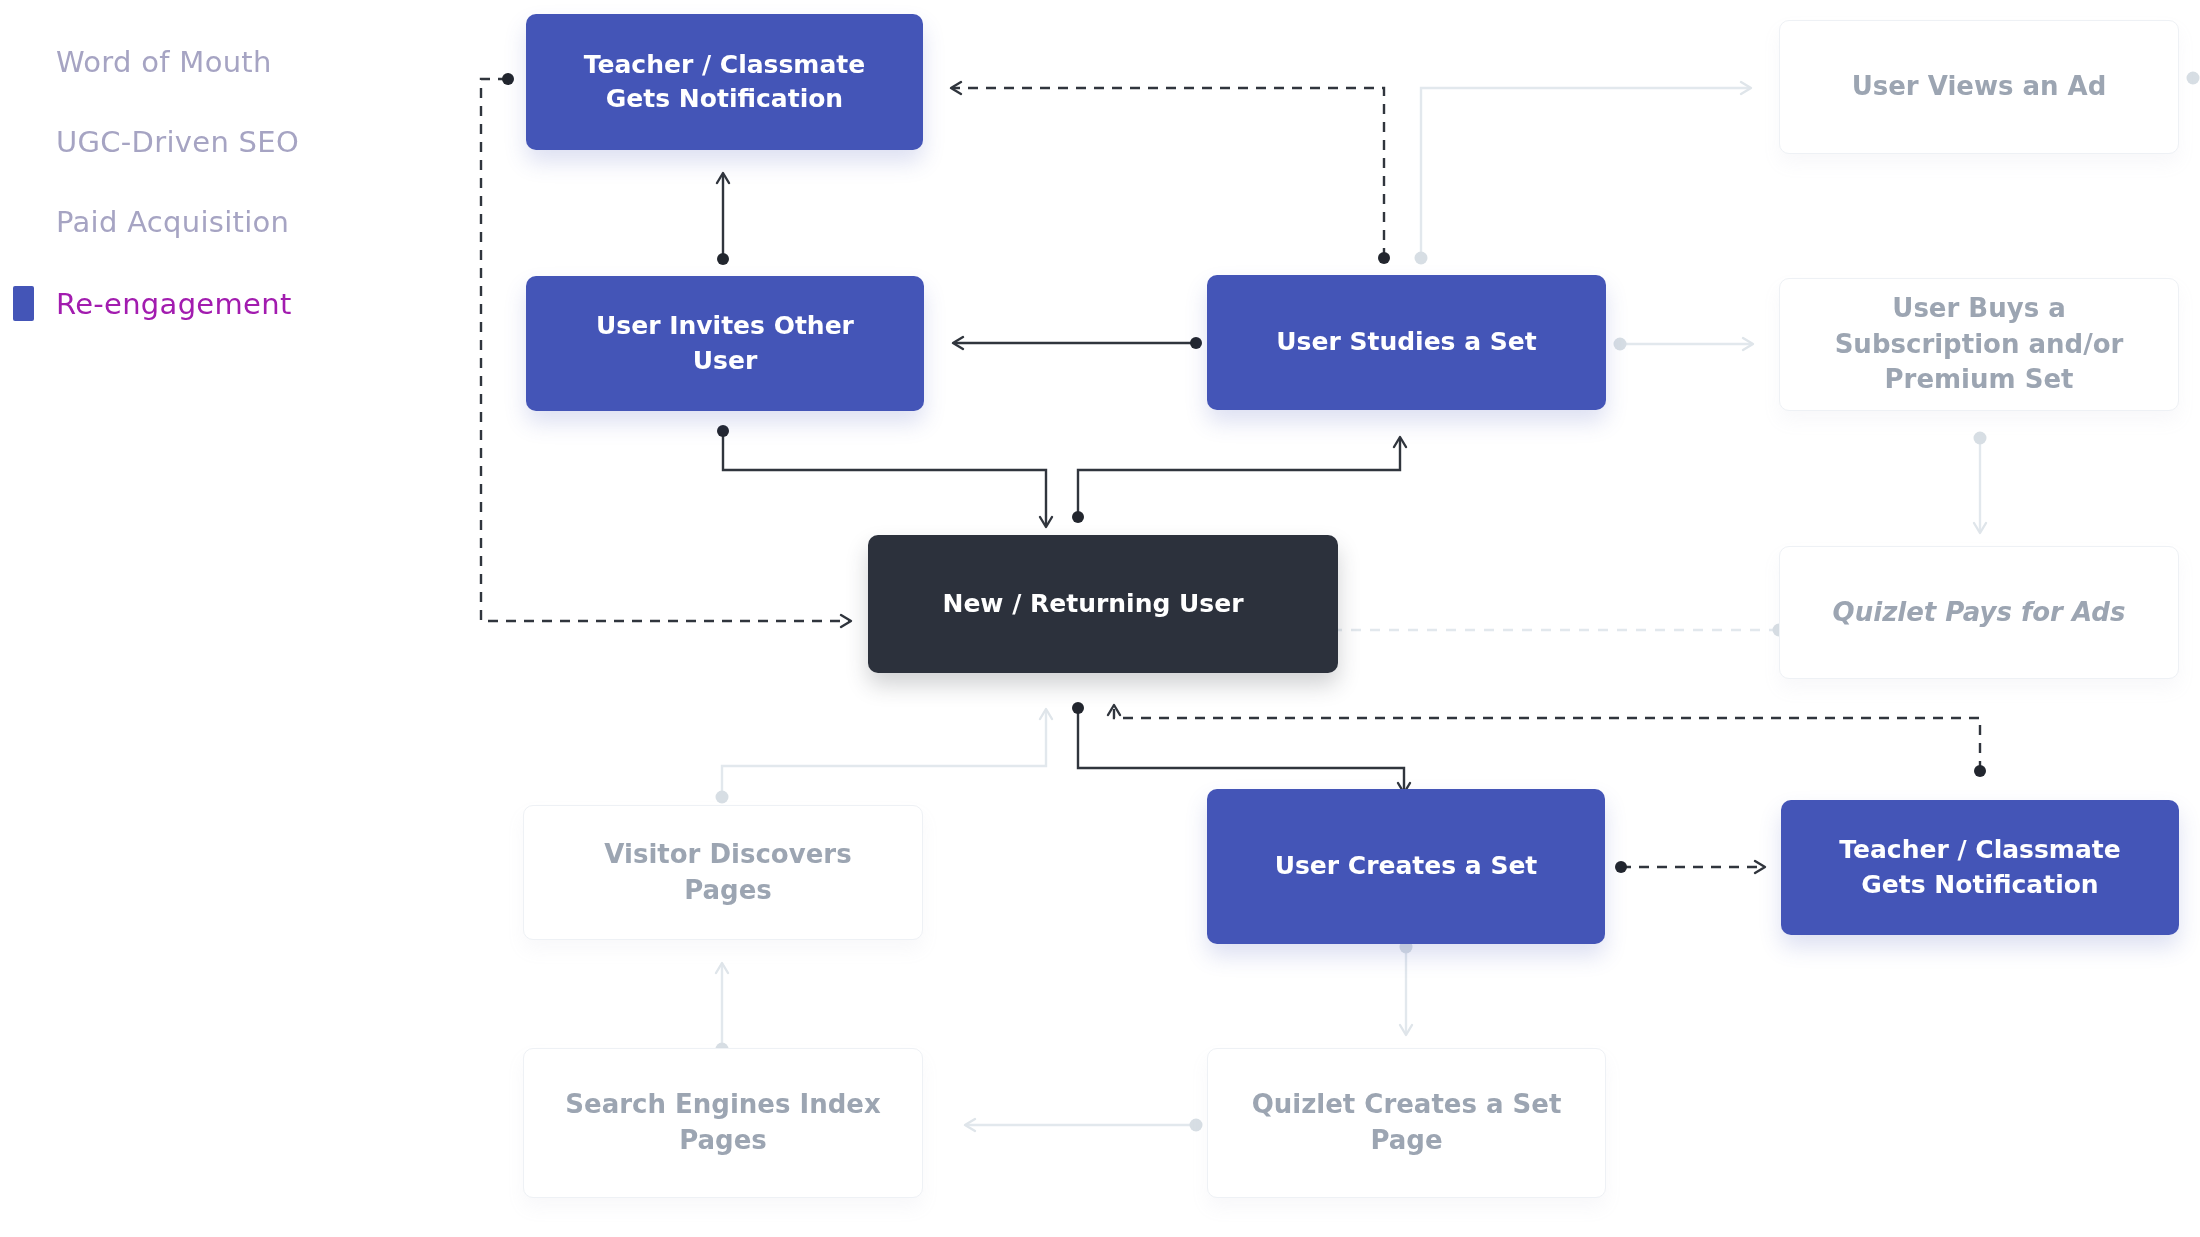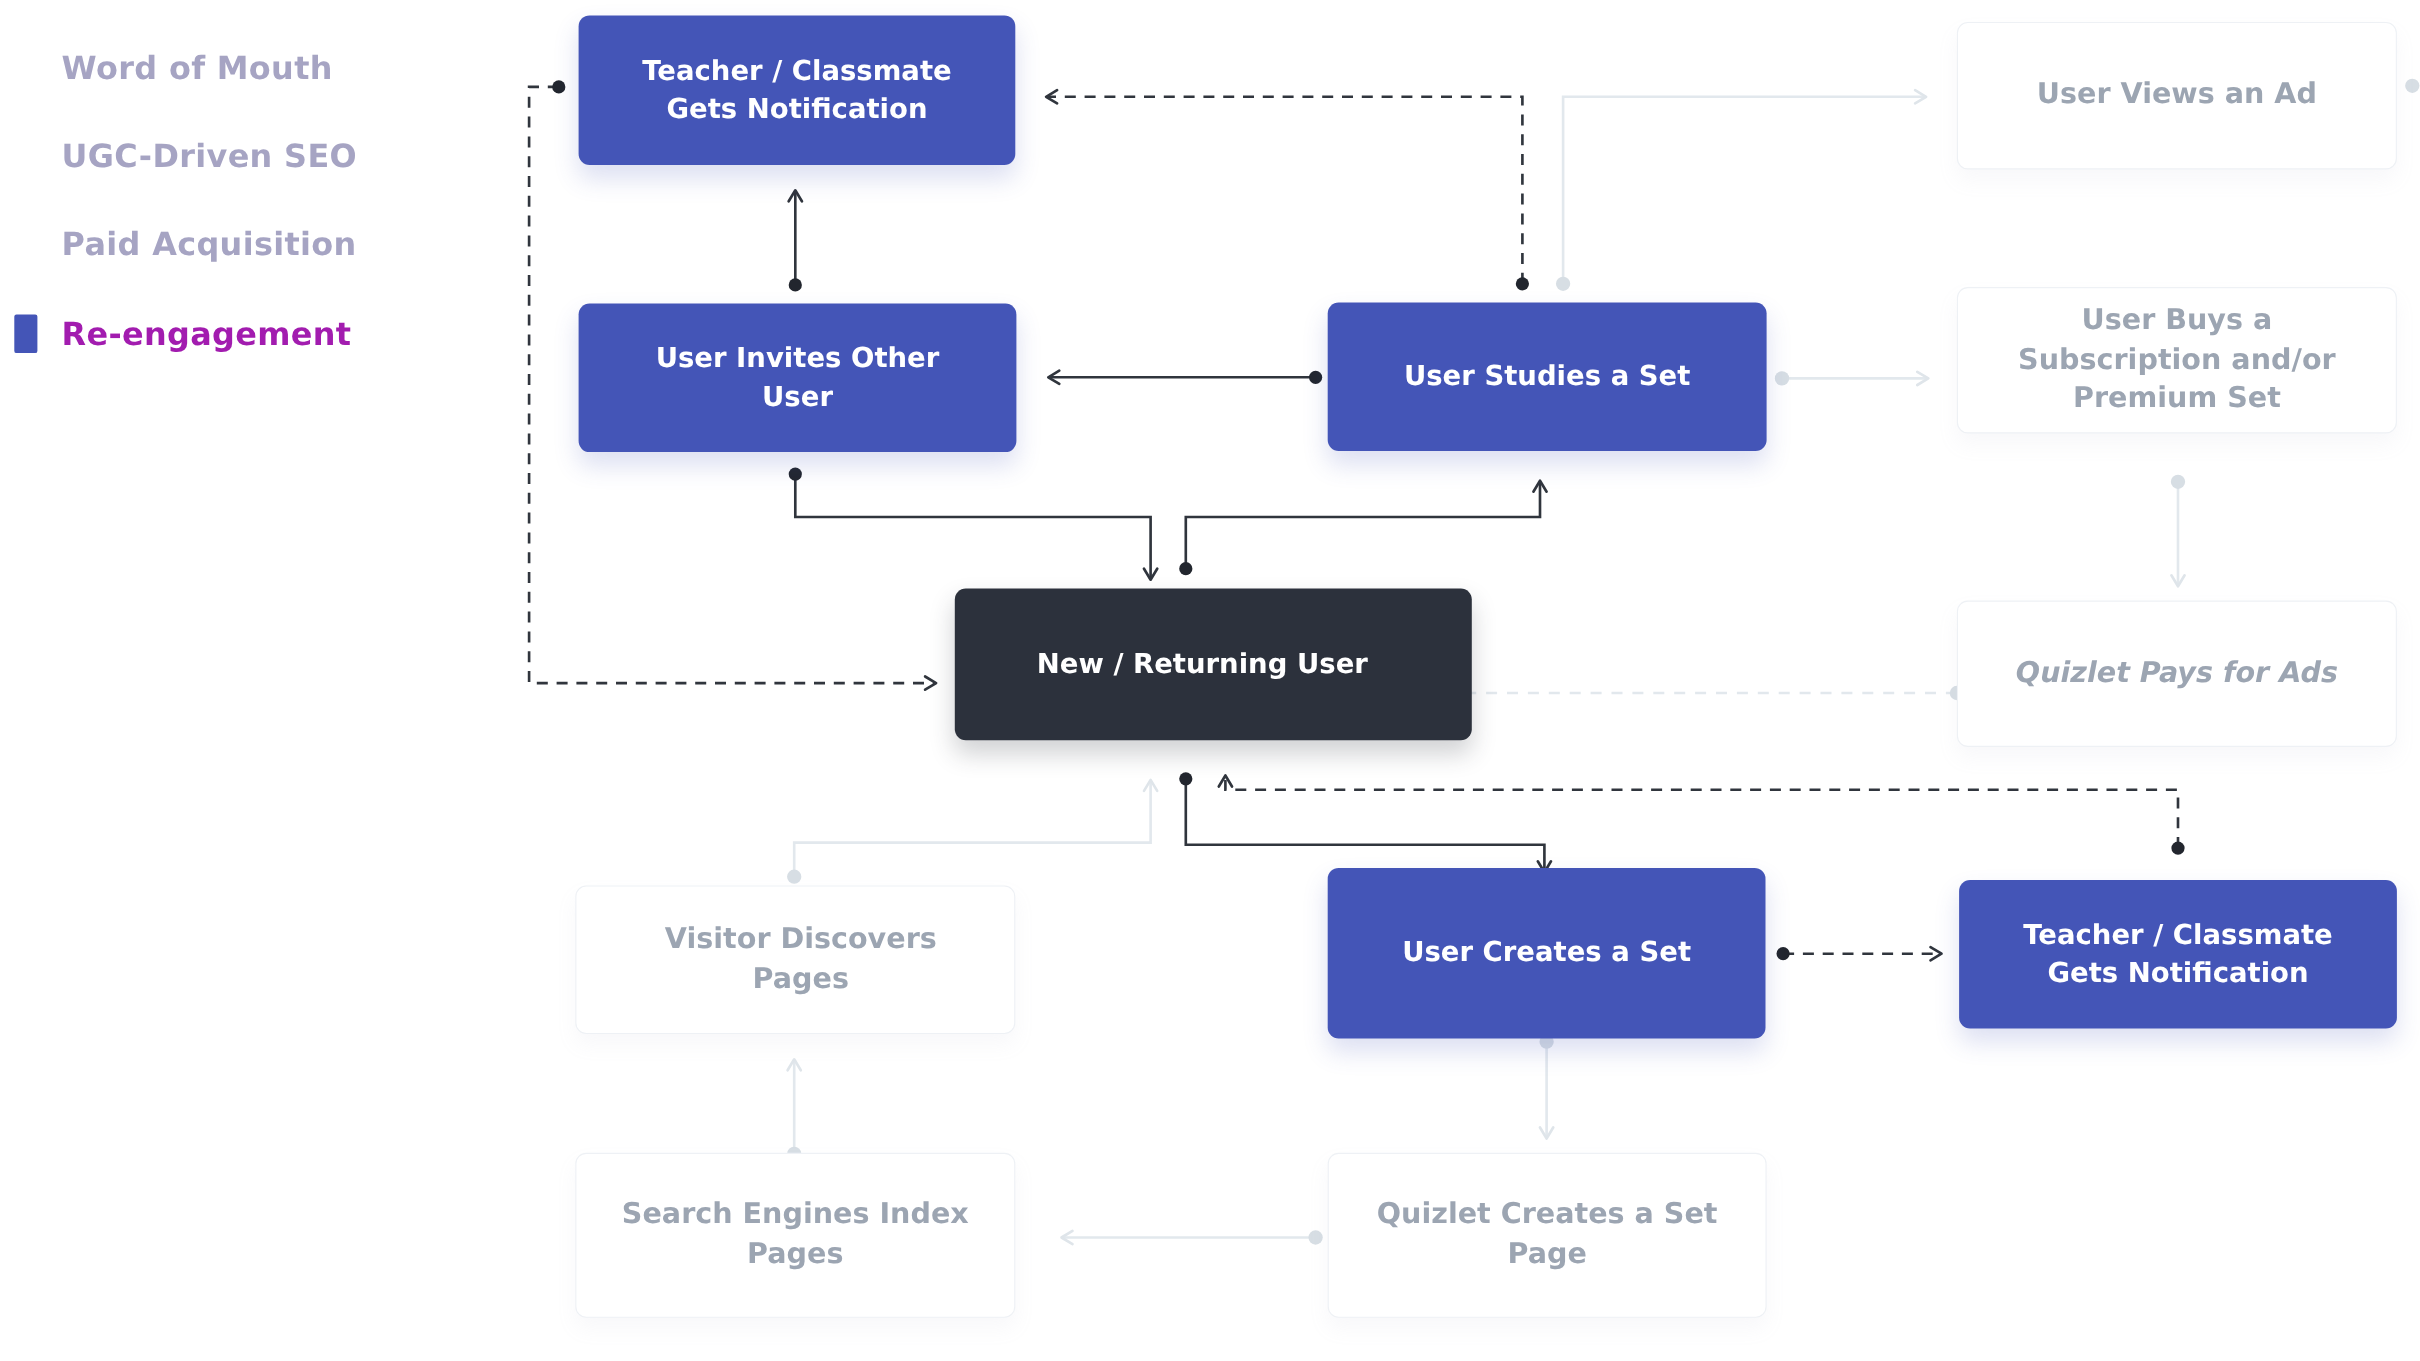--- a/index.html
+++ b/index.html
@@ -6,21 +6,21 @@
   #canvas{
     position:relative;
     width:2200px;height:1237px;
     background:#ffffff;
     font-family:"DejaVu Sans","Liberation Sans",sans-serif;
     overflow:hidden;
   }
   
   .side-item{
     position:absolute;left:56px;
-    font-size:29px;font-weight:bold;letter-spacing:.3px;
+    font-size:29px;font-weight:normal;letter-spacing:.3px;
     color:#a6a4c3;white-space:nowrap;
   }
   .side-item.active{color:#a21caf;}
   .active-marker{
     position:absolute;left:13px;top:286px;width:21px;height:35px;
     background:#4455b7;border-radius:2px;
   }
   
   .node{
     position:absolute;
@@ -42,21 +42,21 @@
     font-weight:600;font-size:26px;
     border:1px solid #eef1f5;
     box-shadow:0 10px 18px rgba(160,170,185,.08);
   }
   
   #n-teacher-top      {left:526px;top:14px;  width:397px;height:136px;}
   #n-user-invites     {left:526px;top:276px; width:398px;height:135px;}
   #n-user-studies     {left:1207px;top:275px;width:399px;height:135px;}
   #n-new-returning    {left:868px;top:535px; width:470px;height:138px;padding-left:14px;}
   #n-user-views-ad    {left:1779px;top:20px; width:400px;height:134px;}
-  #n-user-buys        {left:1779px;top:261px;width:400px;height:133px;}
+  #n-user-buys        {left:1779px;top:278px;width:400px;height:133px;}
   #n-quizlet-pays     {left:1779px;top:546px;width:400px;height:133px;font-style:italic;}
   #n-visitor-discovers{left:523px;top:805px; width:400px;height:135px;padding-left:44px;}
   #n-user-creates     {left:1207px;top:789px;width:398px;height:155px;}
   #n-teacher-bottom   {left:1781px;top:800px;width:398px;height:135px;}
   #n-search-engines   {left:523px;top:1048px;width:400px;height:150px;}
   #n-quizlet-creates  {left:1207px;top:1048px;width:399px;height:150px;}
   
   #wires{position:absolute;left:0;top:0;width:2200px;height:1237px;pointer-events:none;}
   .wire-dark {stroke:#30353d;stroke-width:2.4;fill:none;}
   .wire-dark.dashed{stroke-dasharray:10 8;}

